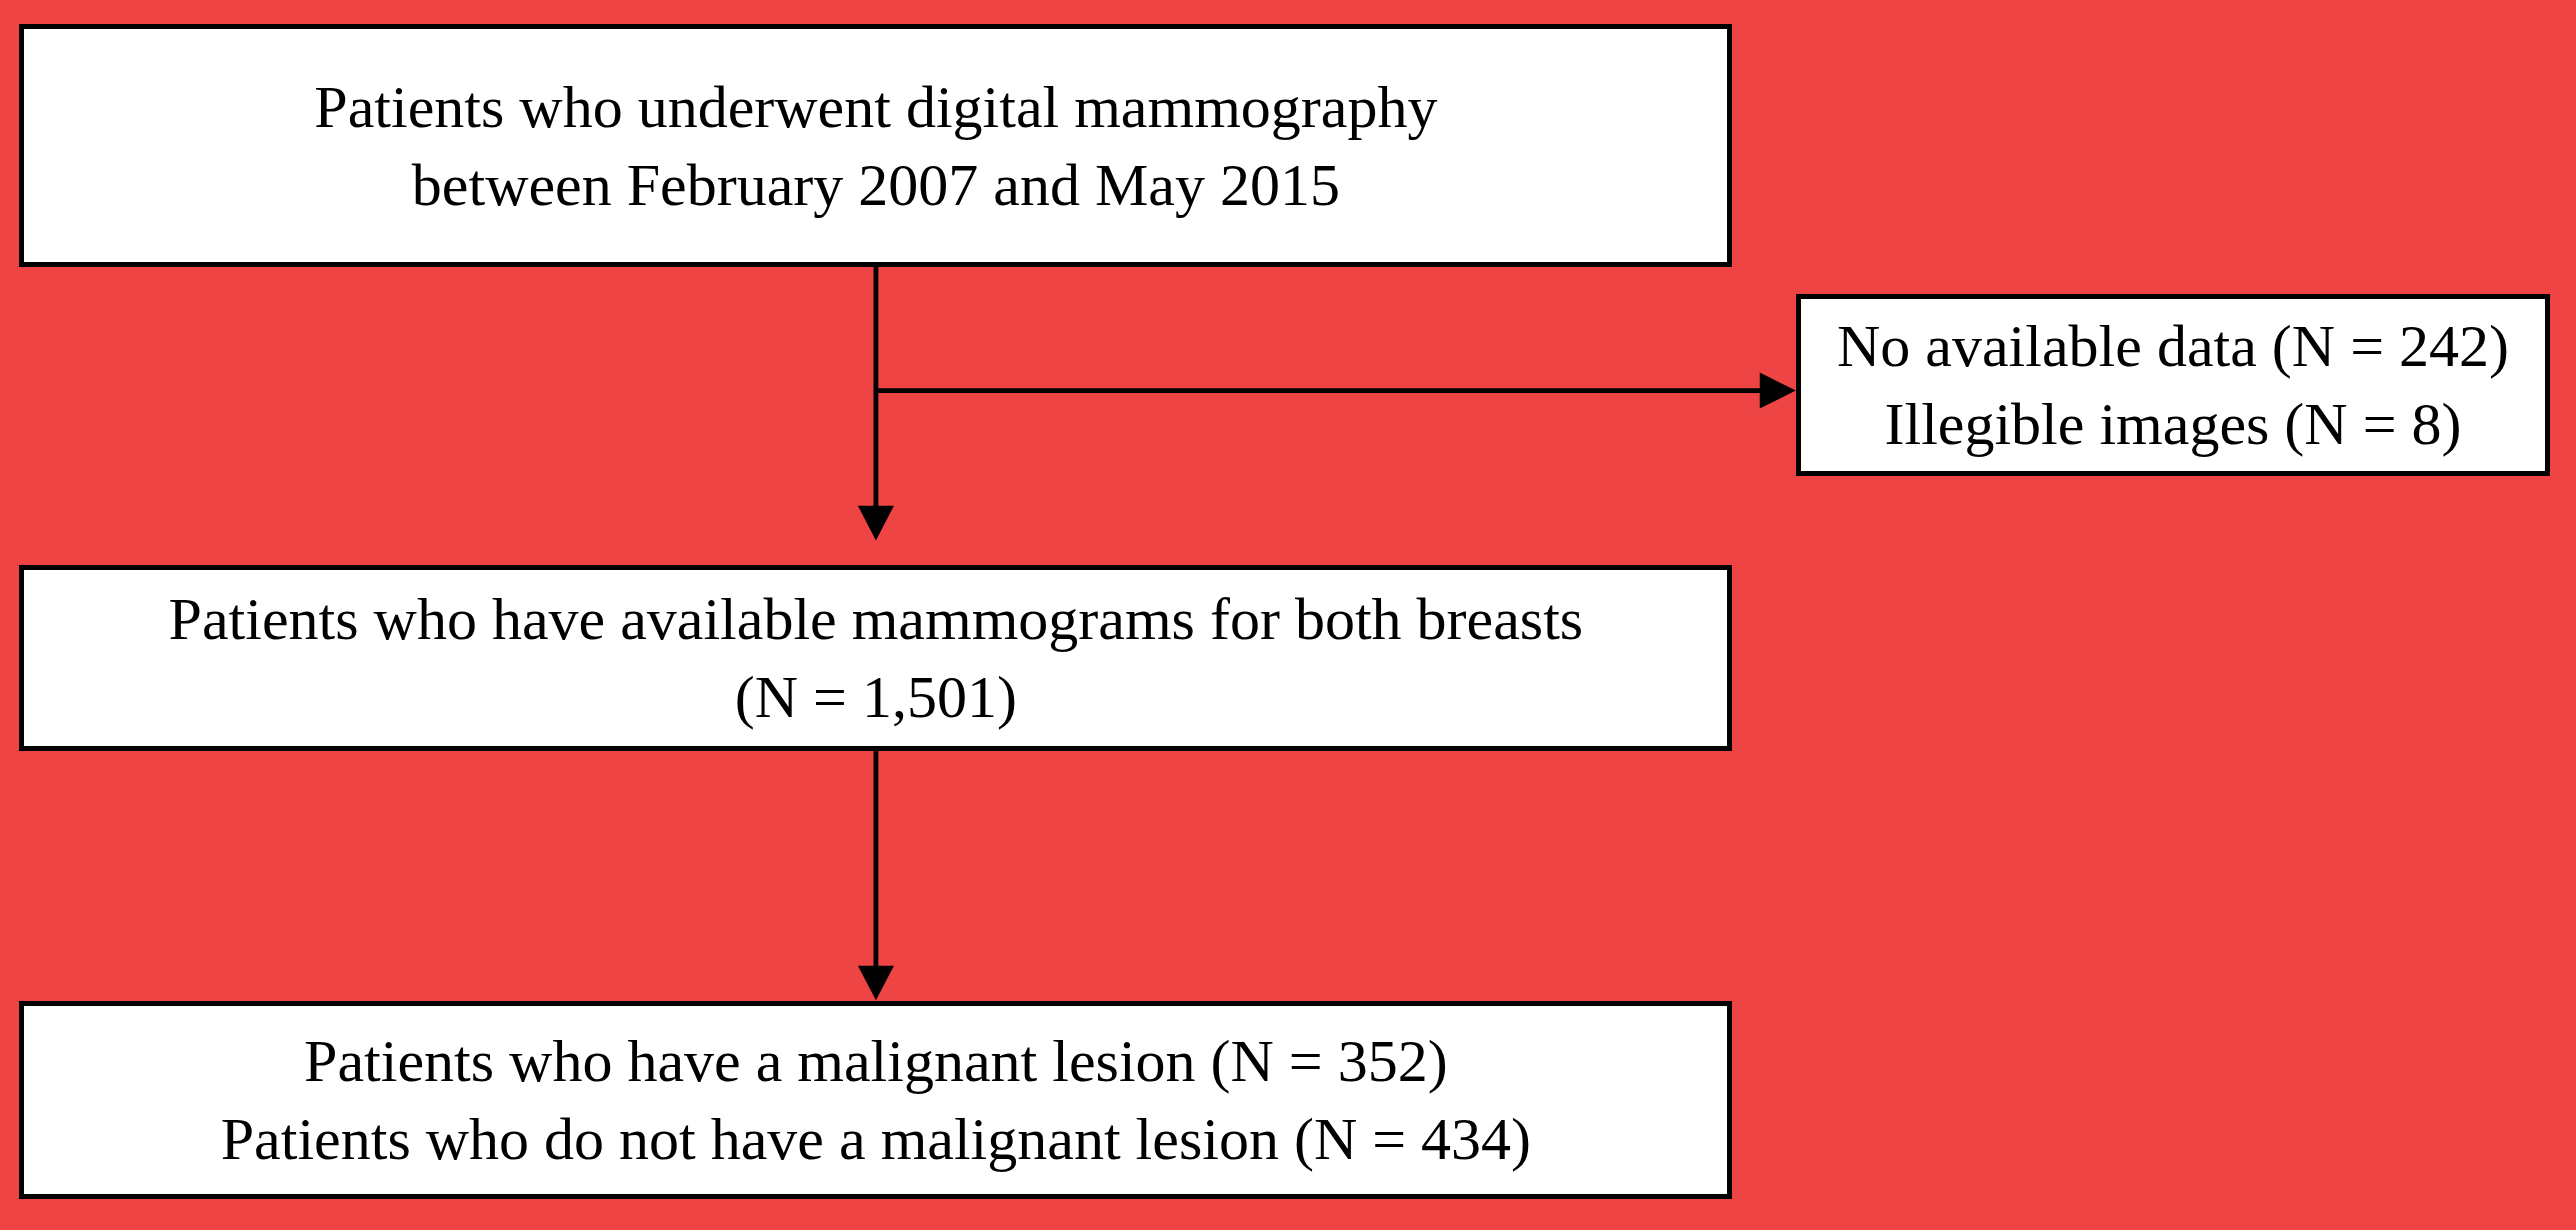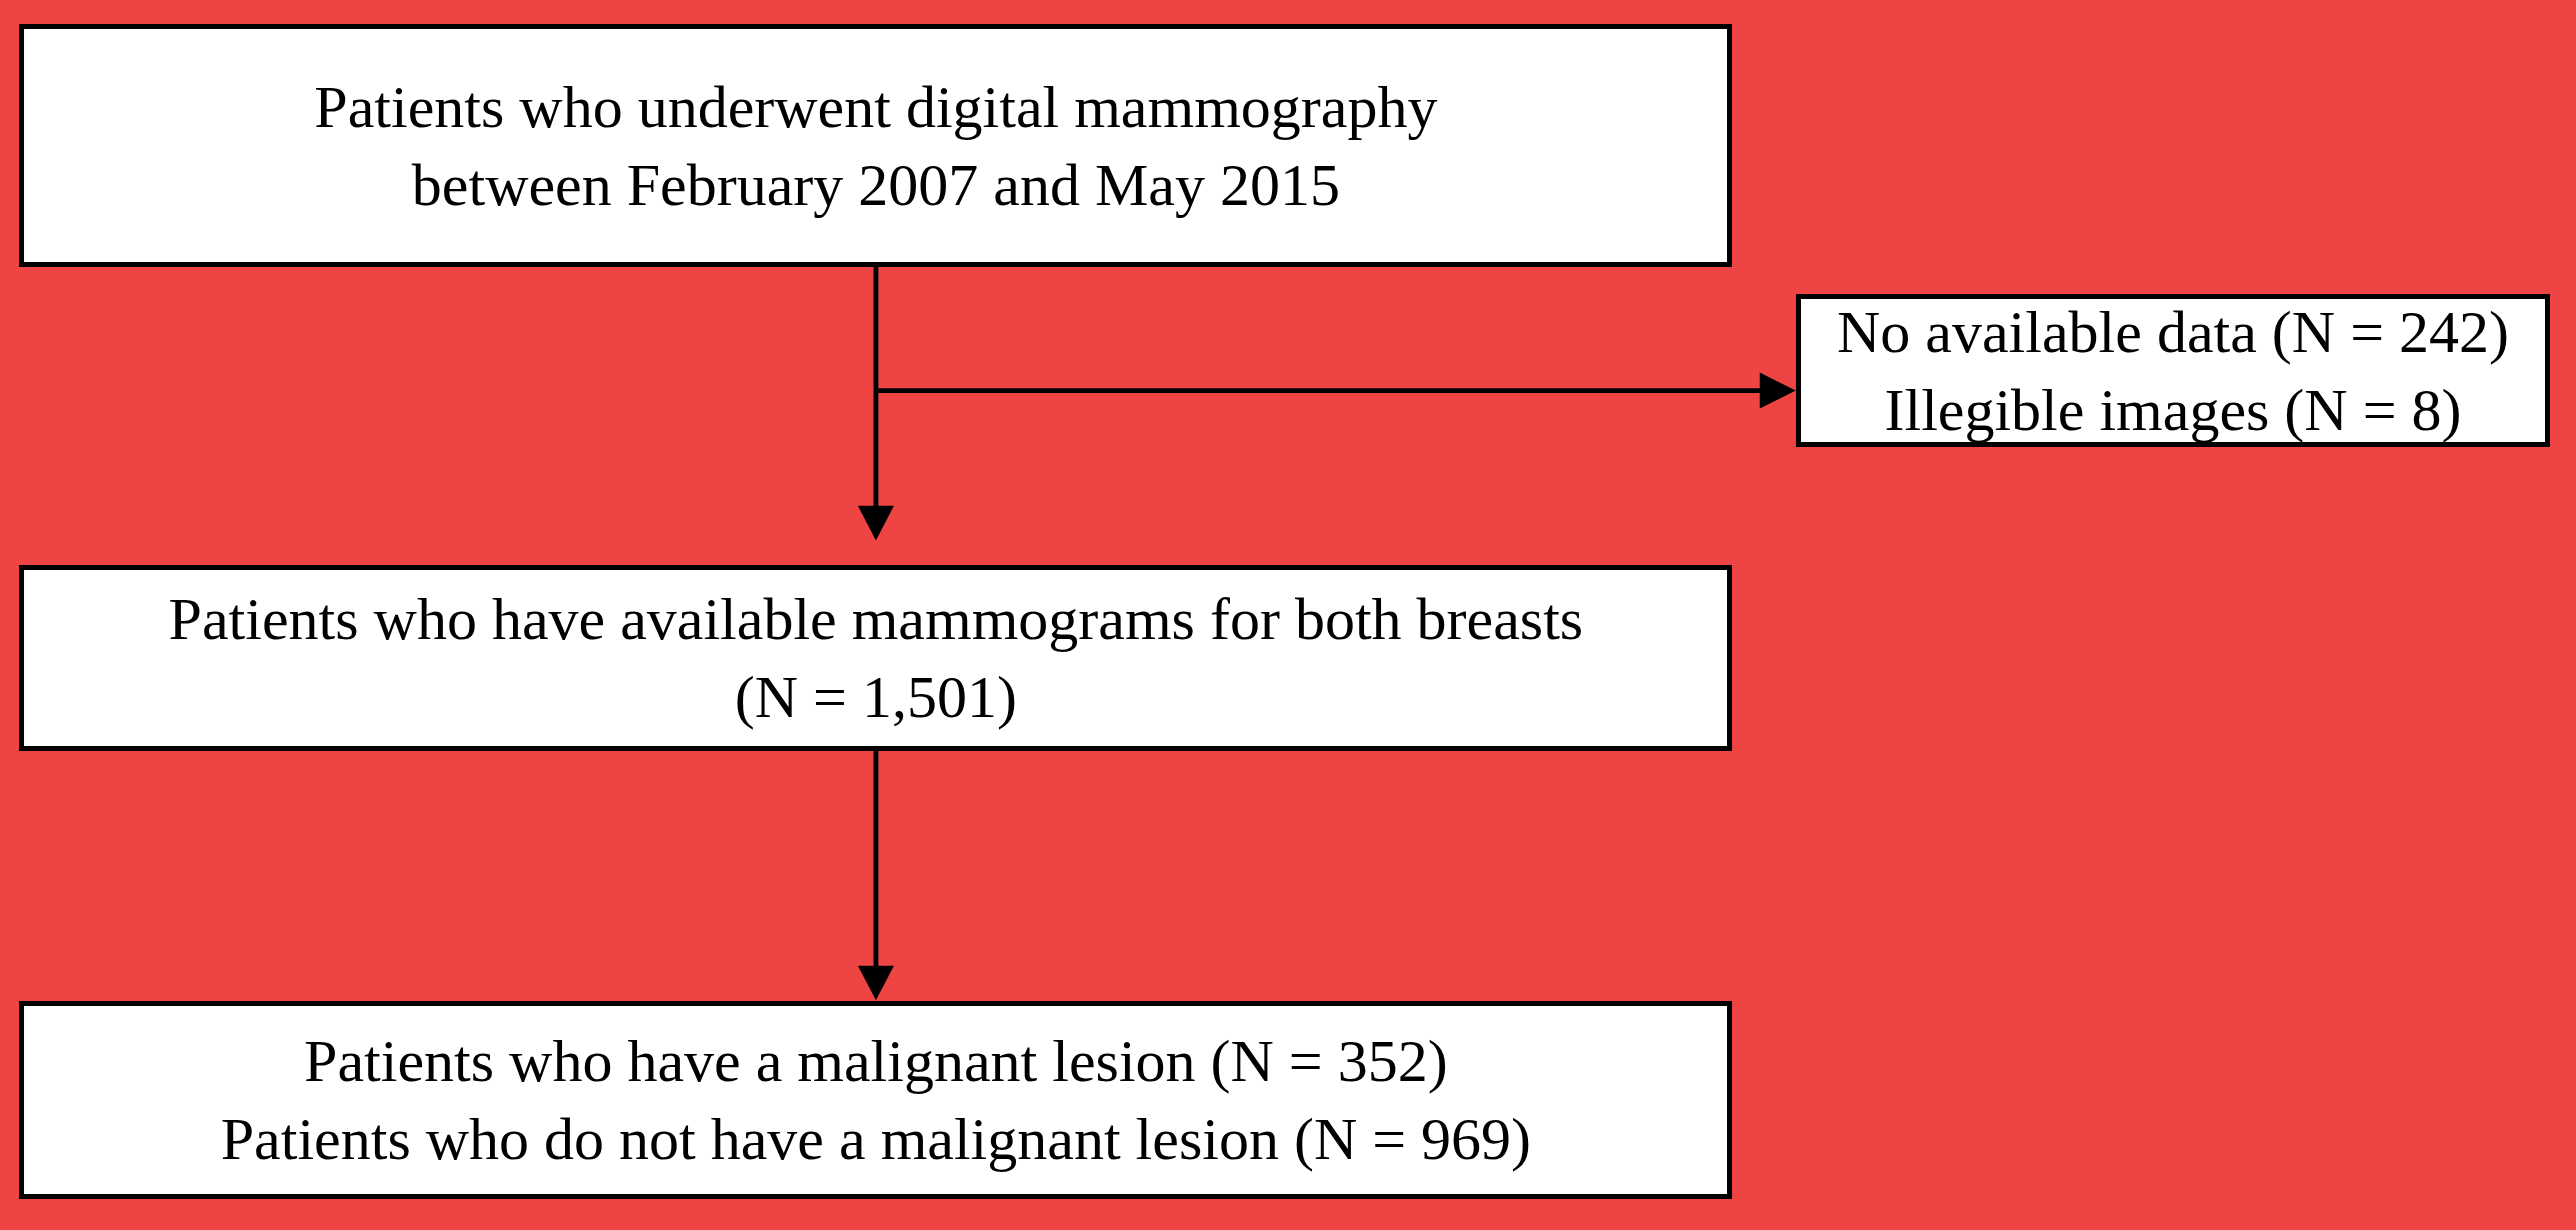--- a/index.html
+++ b/index.html
@@ -32,21 +32,21 @@
     left: 0; top: 0;
     width: 2576px;
     height: 1230px;
     pointer-events: none;
   }
   .connector-layer line { stroke: #000000; stroke-width: 7; }
   .connector-layer polygon { fill: #000000; stroke: none; }
 
   
   .box-population { left: 19.4px;   top: 24px;   width: 1713px; height: 243px; }
-  .box-excluded   { left: 1796px; top: 294px;  width: 754px; height: 153px; }
+  .box-excluded   { left: 1796px; top: 294px;  width: 754px; height: 182px; }
   .box-available  { left: 19.4px;   top: 565px;  width: 1713px; height: 186px; }
   .box-outcome    { left: 19.4px;   top: 1001px; width: 1713px; height: 198px; }
 </style>
 </head>
 <body>
 
 <div class="canvas">
 
   <svg class="connector-layer" viewBox="0 0 3712 1773" xmlns="http://www.w3.org/2000/svg">
 
@@ -70,17 +70,17 @@
     <div class="line">Illegible images (N = 8)</div>
   </div>
 
   <div class="box box-available">
     <div class="line">Patients who have available mammograms for both breasts</div>
     <div class="line">(N = 1,501)</div>
   </div>
 
   <div class="box box-outcome">
     <div class="line">Patients who have a malignant lesion (N = 352)</div>
-    <div class="line">Patients who do not have a malignant lesion (N = 969)</div>
+    <div class="line">Patients who do not have a malignant lesion (N = 434)</div>
   </div>
 
 </div>
 
 
 </body></html>

